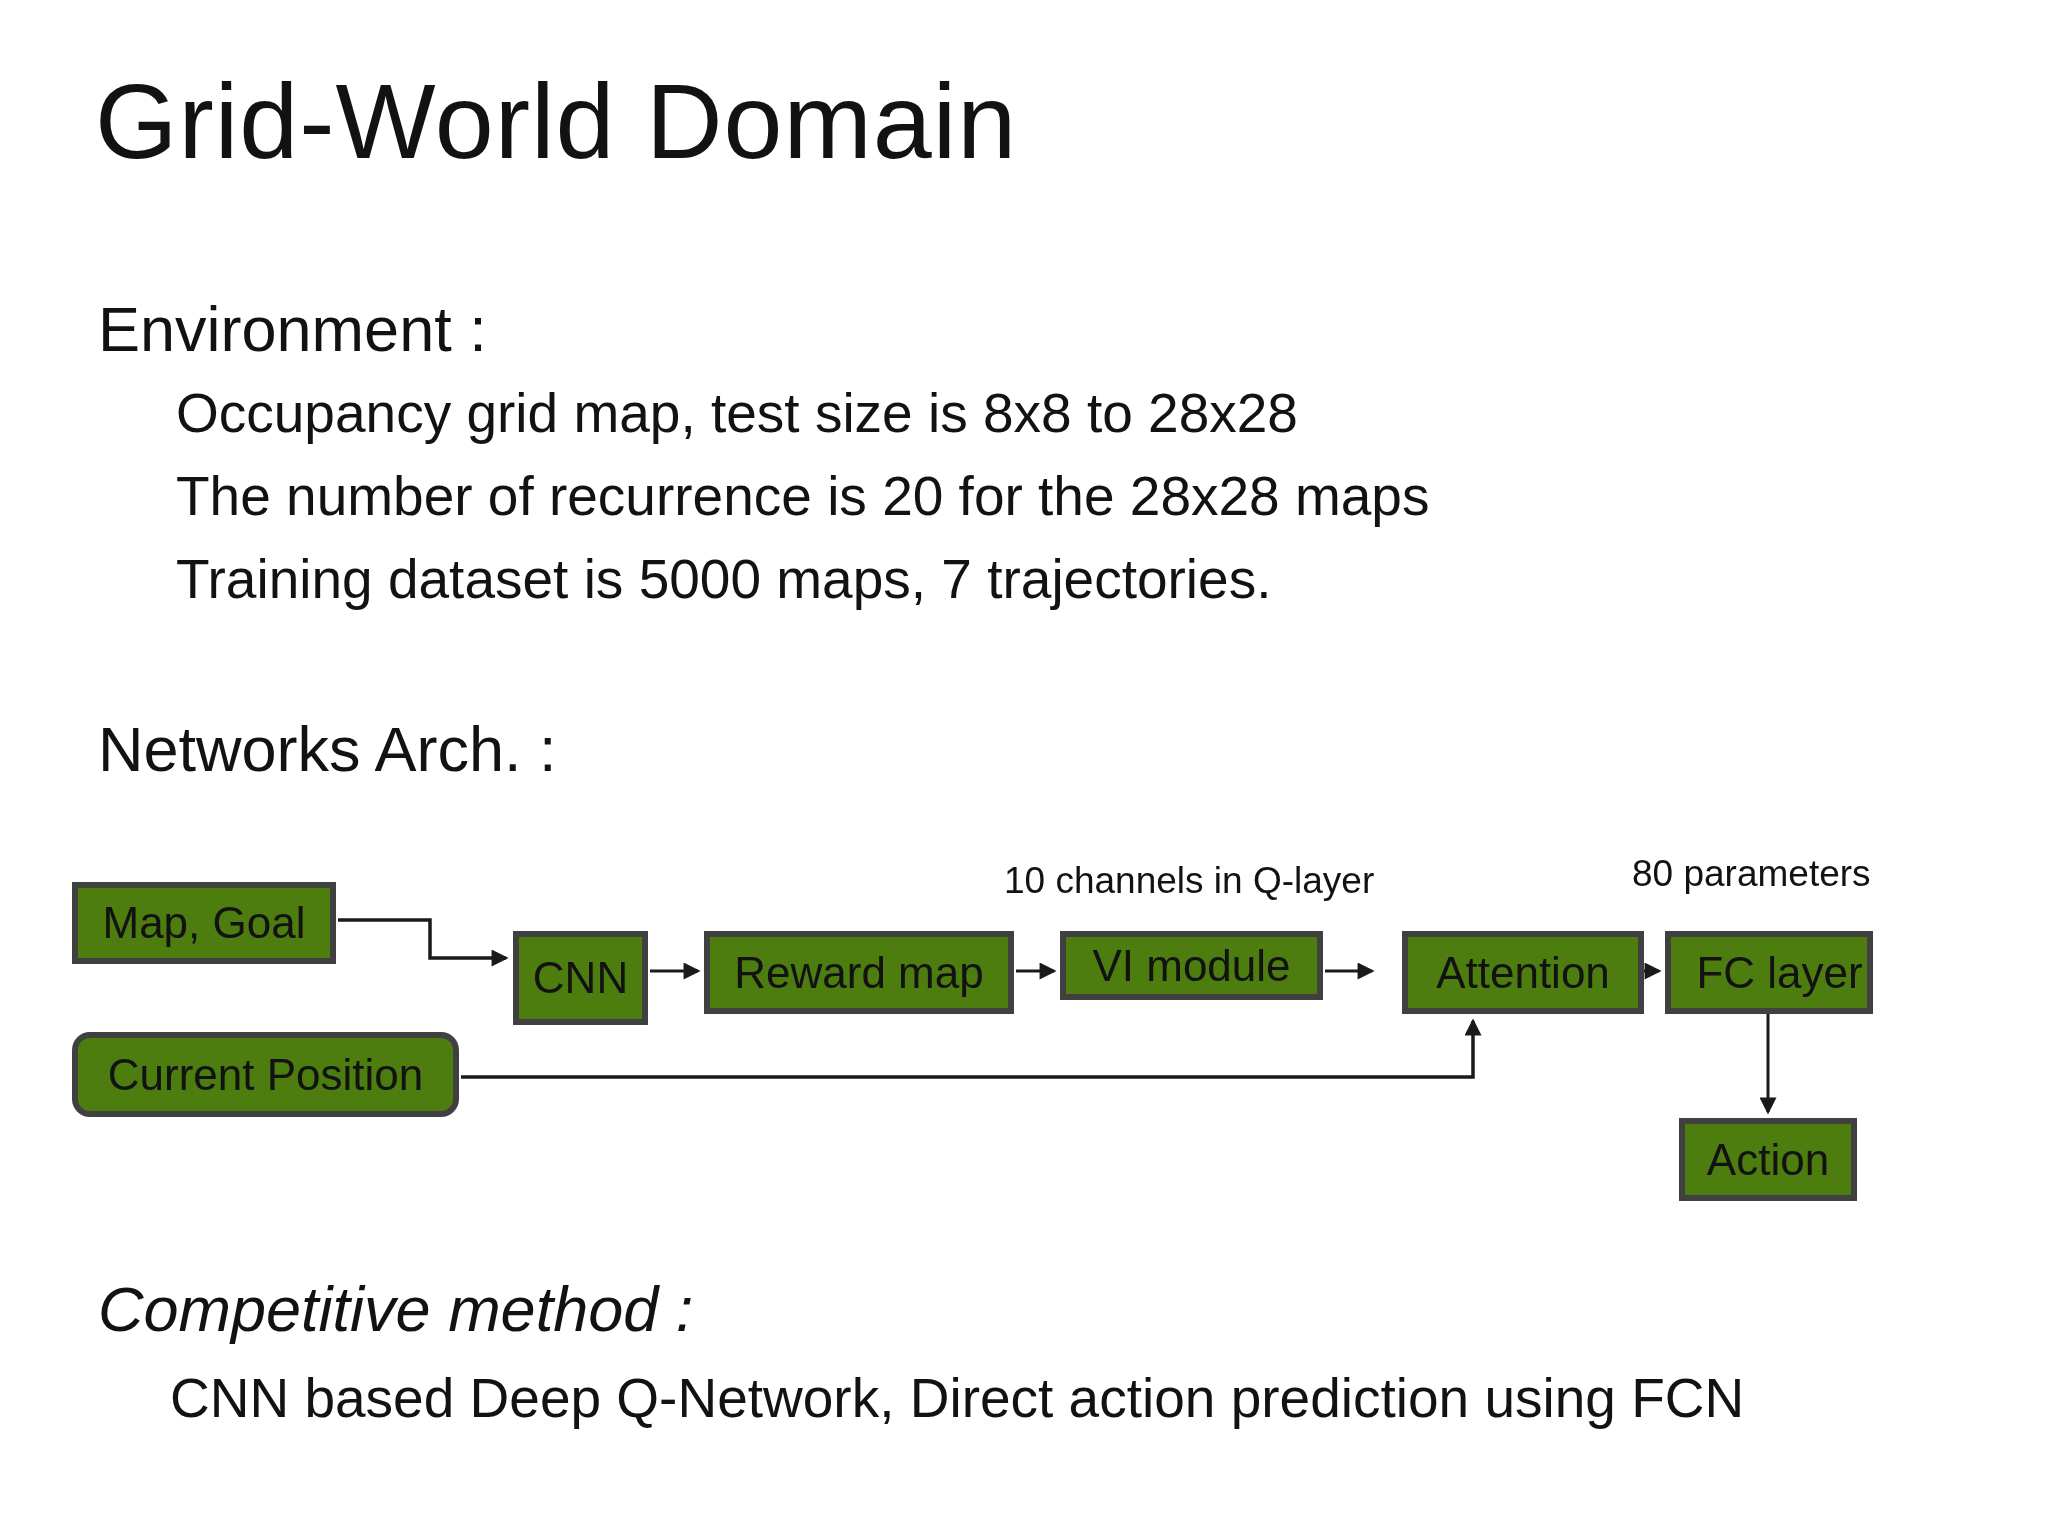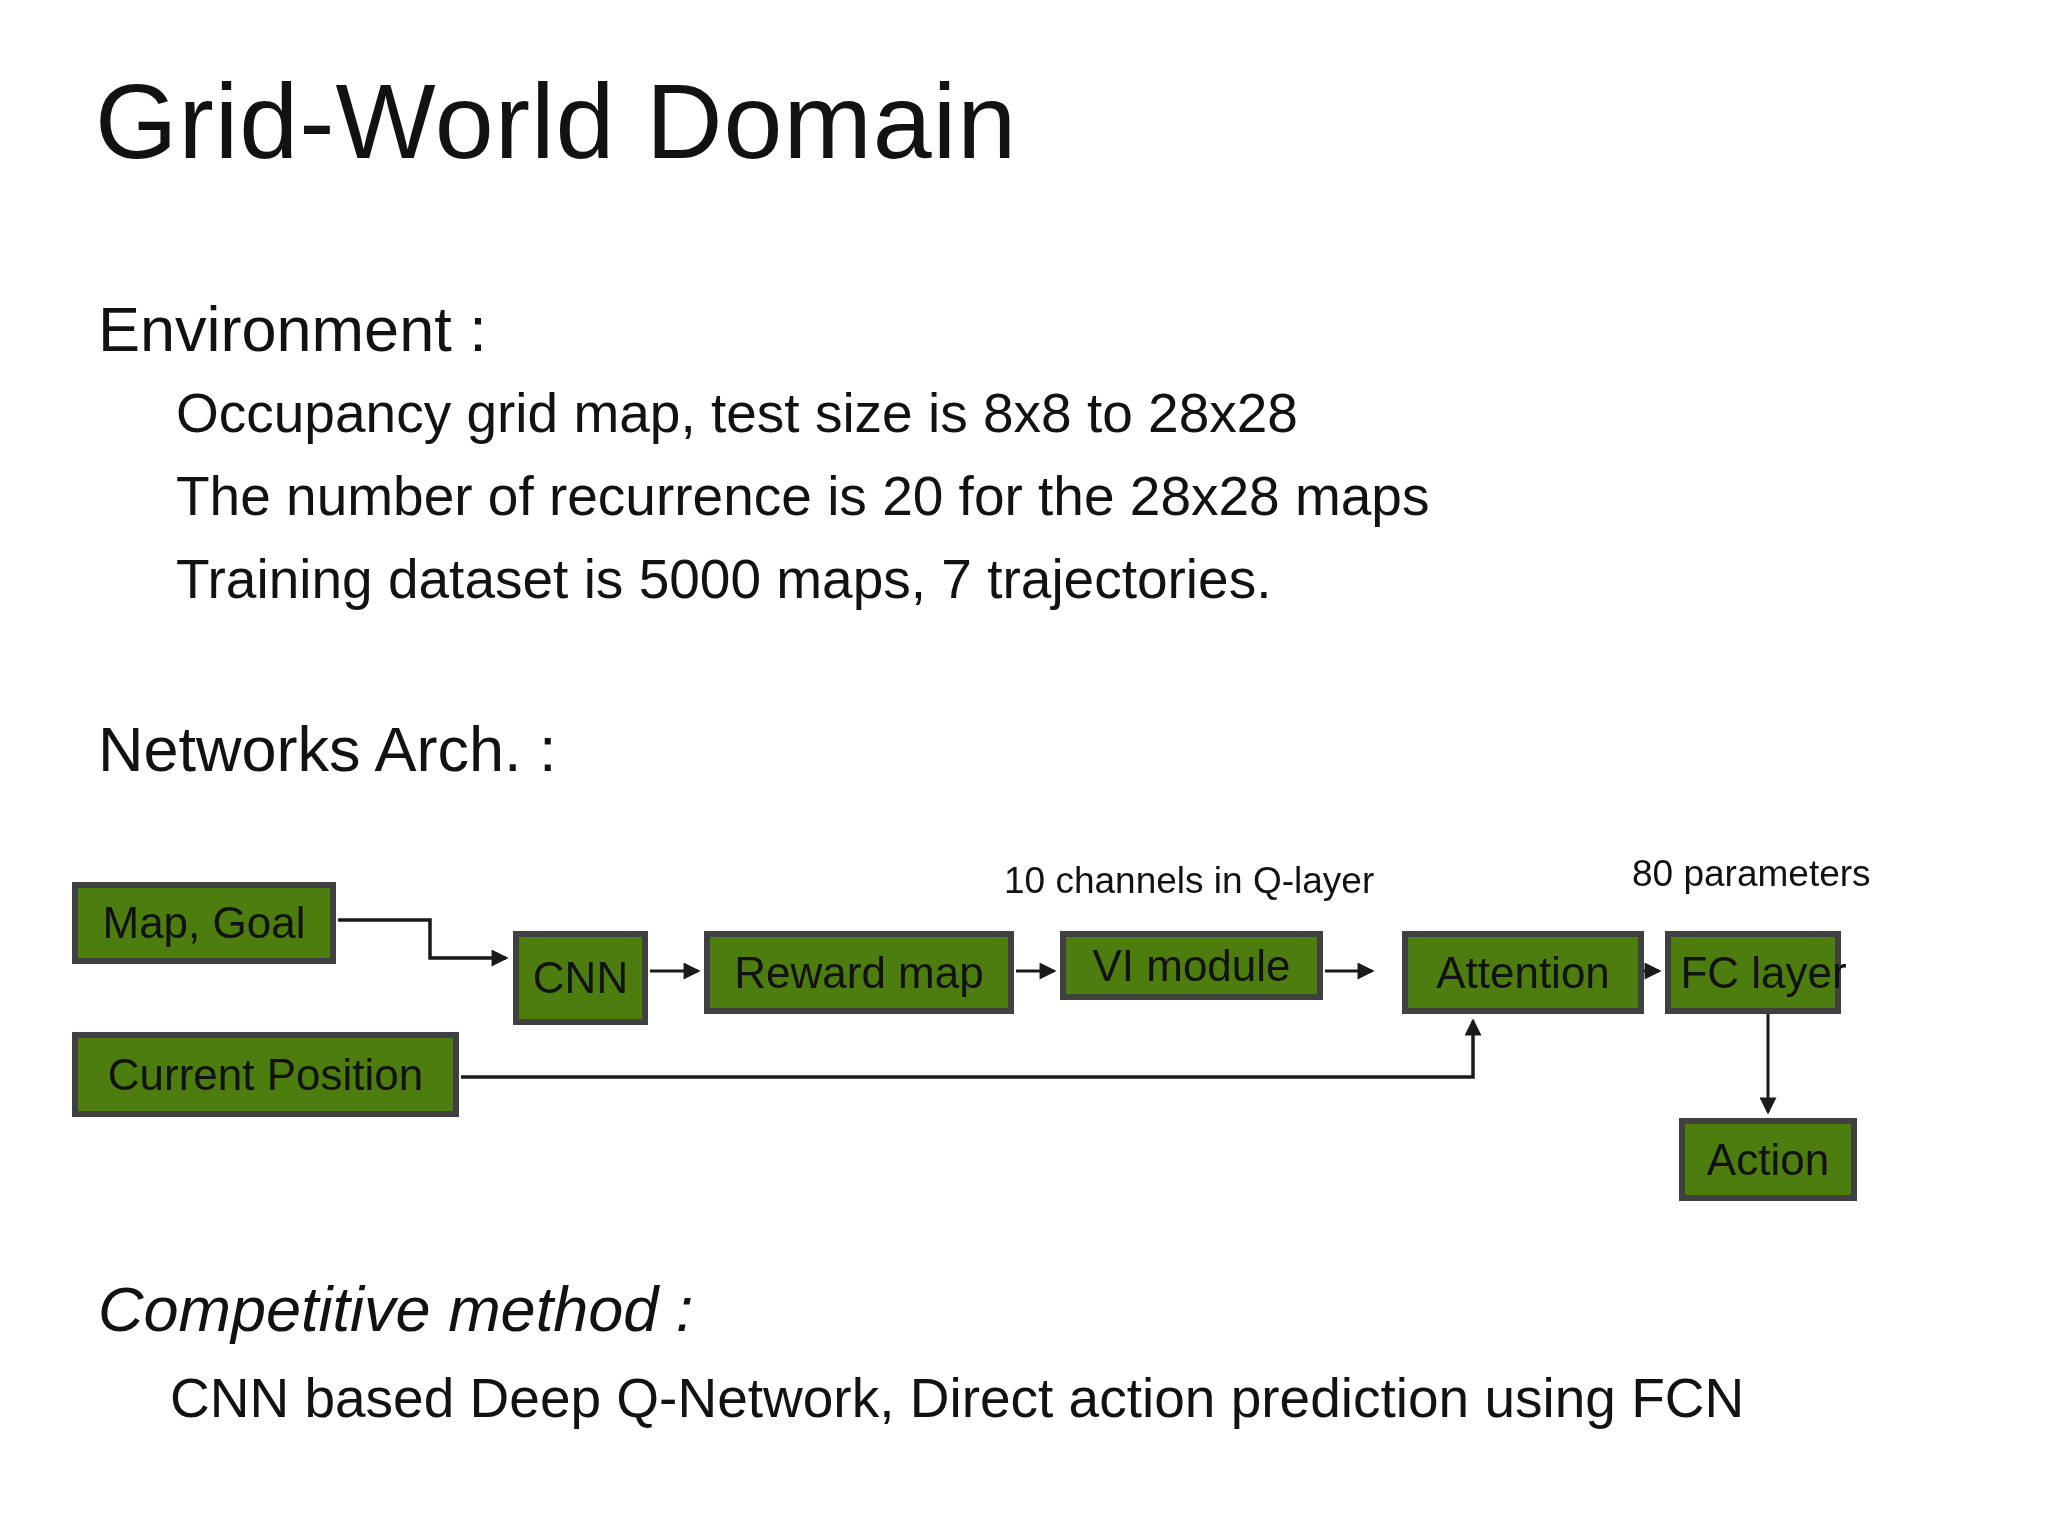--- a/index.html
+++ b/index.html
@@ -60,22 +60,22 @@
     align-items: center;
     justify-content: center;
     font-size: 44px;
     white-space: nowrap;
   }
   .node-map-goal         { left: 72px;   top: 882px;  width: 264px; height: 82px; }
   .node-cnn              { left: 513px;  top: 931px;  width: 135px; height: 94px; }
   .node-reward-map       { left: 704px;  top: 931px;  width: 310px; height: 83px; }
   .node-vi-module        { left: 1060px; top: 931px;  width: 263px; height: 69px; }
   .node-attention        { left: 1402px; top: 931px;  width: 242px; height: 83px; }
-  .node-fc-layer         { left: 1665px; top: 931px;  width: 176px; height: 83px; padding-left: 21px; }
-  .node-current-position { left: 72px;   top: 1032px; width: 387px; height: 85px; }
+  .node-fc-layer         { left: 1665px; top: 931px;  width: 208px; height: 83px; padding-left: 21px; }
+  .node-current-position { left: 72px;   top: 1032px; width: 387px; height: 85px; border-radius: 18px; }
   .node-action           { left: 1679px; top: 1118px; width: 178px; height: 83px; }
   .connectors {
     position: absolute;
     left: 0;
     top: 0;
   }
 </style>
 </head>
 <body>
 

